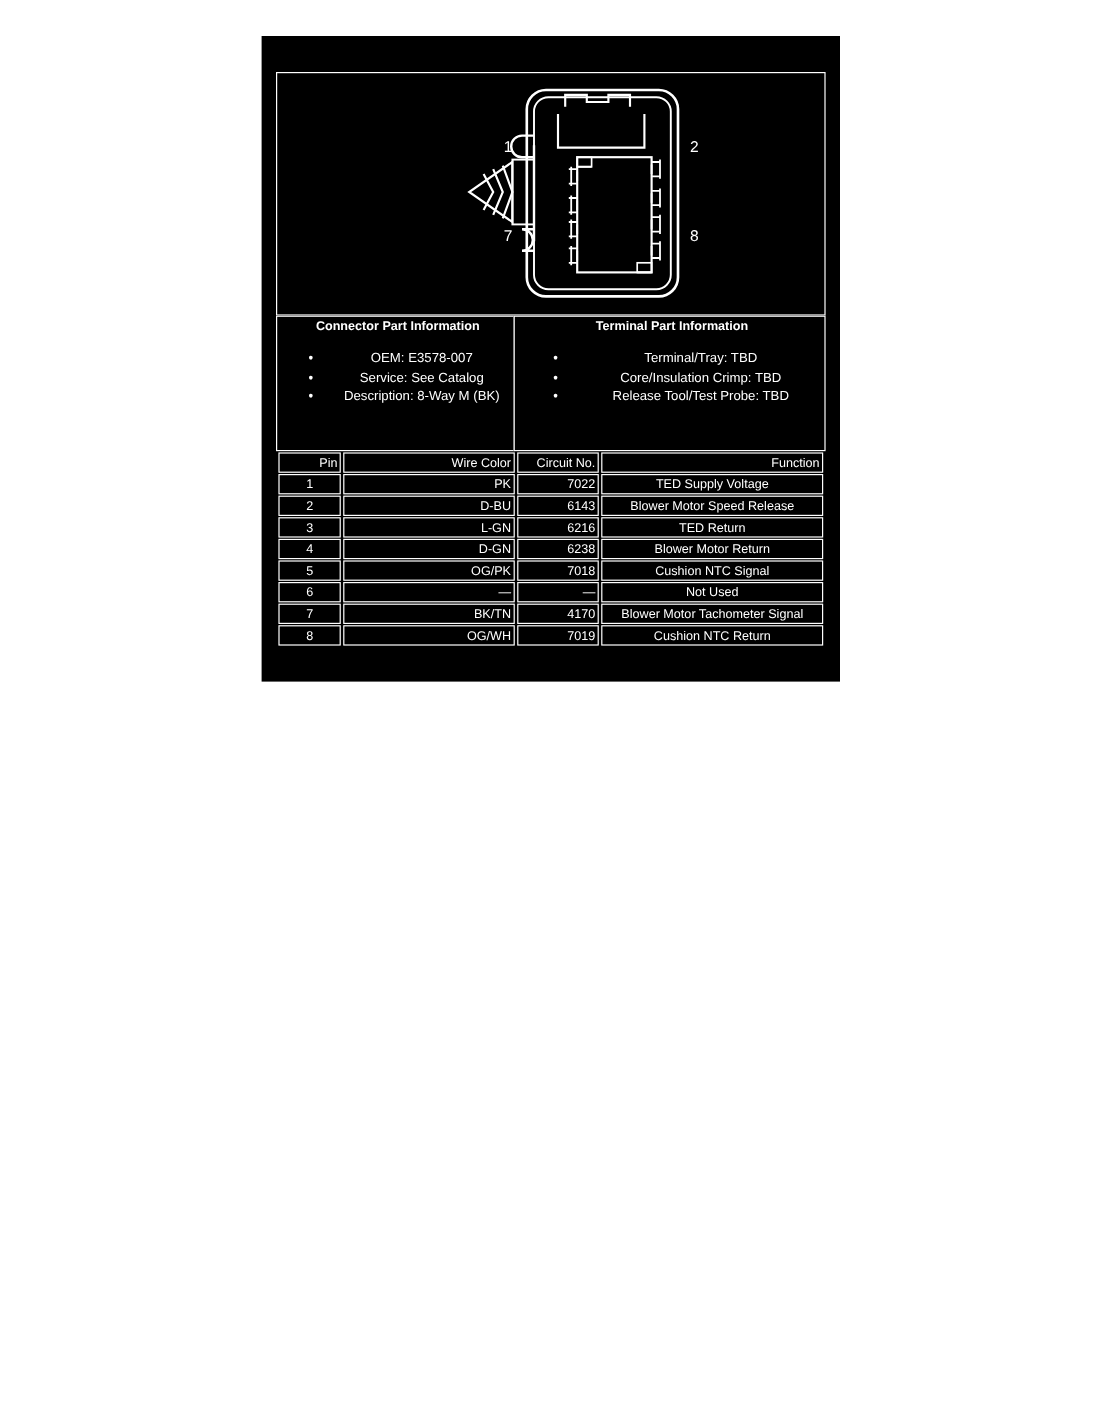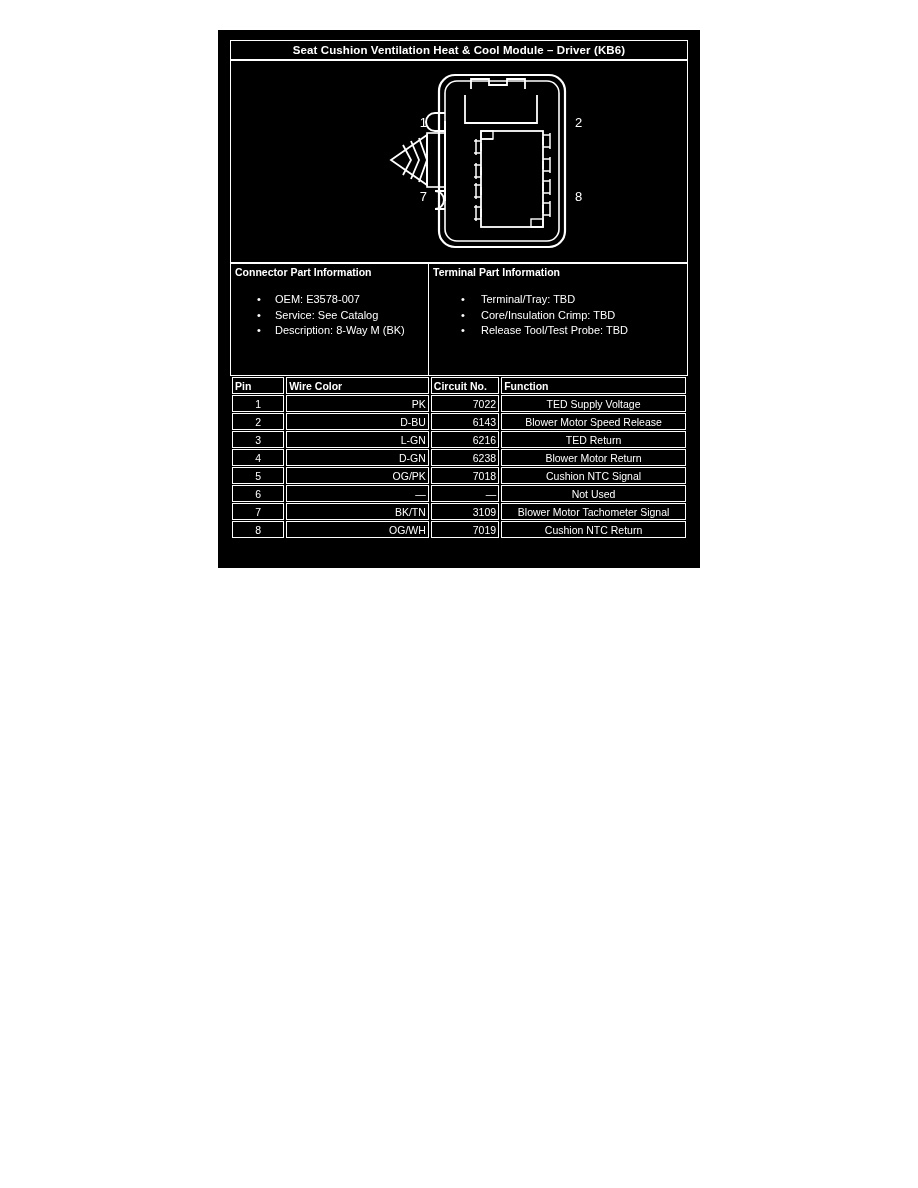--- a/index.html
+++ b/index.html
@@ -67,20 +67,21 @@
     top: 0;
   }
 
   
   #inforow {
     position: absolute;
     left: 12px;
     top: 233px;
     width: 425px;
     height: 113px;
+    text-align: center;
   }
   .infopanel {
     position: absolute;
     top: 0;
     height: 113px;
     box-sizing: border-box;
     border: 1px solid #ffffff;
     background: #000000;
     overflow: hidden;
   }
@@ -137,36 +138,33 @@
     color: #ffffff;
     font-size: 10.5px;
     height: 17px;
     padding: 0 2px;
     box-sizing: border-box;
     overflow: hidden;
     white-space: nowrap;
     font-weight: normal;
   }
   table.pins th {
-    font-weight: bold;
-    text-align: left;
+    font-weight: normal;
+    text-align: right;
   }
   .c-pin  { width: 52px;  text-align: center; }
   .c-wire { width: 142px; text-align: right; }
   .c-ckt  { width: 68px;  text-align: right; }
   .c-fn   { width: 184px; text-align: center; padding-left: 3px; }
 </style>
 </head>
 <body>
 
 <div id="plate">
 
-  <div id="titlebar" class="wbox">
-    <span class="title-text">Seat Cushion Ventilation Heat &amp; Cool Module – Driver (KB6)</span>
-  </div>
 
   <div id="diagram" class="wbox">
     <svg width="456" height="201" viewBox="0 0 456 201">
       <g fill="none" stroke="#ffffff" stroke-width="2">
 
         <rect x="208" y="14" width="126" height="172" rx="16" ry="16" stroke-width="2.2"></rect>
 
         <rect x="214" y="20" width="114" height="160" rx="12" ry="12" stroke-width="1.6"></rect>
 
         <path d="M 214 52 L 204 52 A 9 9 0 0 0 204 70 L 214 70" stroke-width="2"></path>
@@ -281,21 +279,21 @@
         </tr>
         <tr>
           <td class="c-pin">6</td>
           <td class="c-wire">—</td>
           <td class="c-ckt">—</td>
           <td class="c-fn">Not Used</td>
         </tr>
         <tr>
           <td class="c-pin">7</td>
           <td class="c-wire">BK/TN</td>
-          <td class="c-ckt">3109</td>
+          <td class="c-ckt">4170</td>
           <td class="c-fn">Blower Motor Tachometer Signal</td>
         </tr>
         <tr>
           <td class="c-pin">8</td>
           <td class="c-wire">OG/WH</td>
           <td class="c-ckt">7019</td>
           <td class="c-fn">Cushion NTC Return</td>
         </tr>
       </tbody>
     </table>

